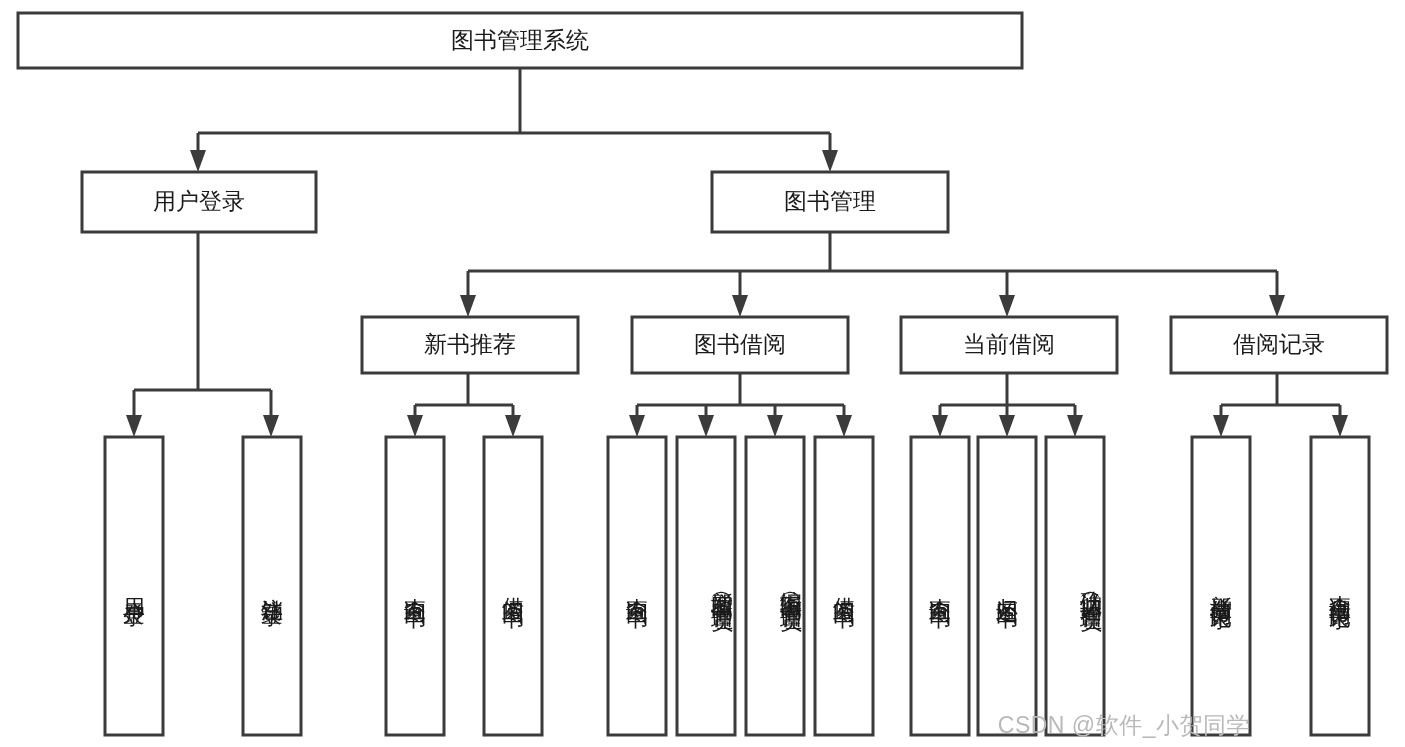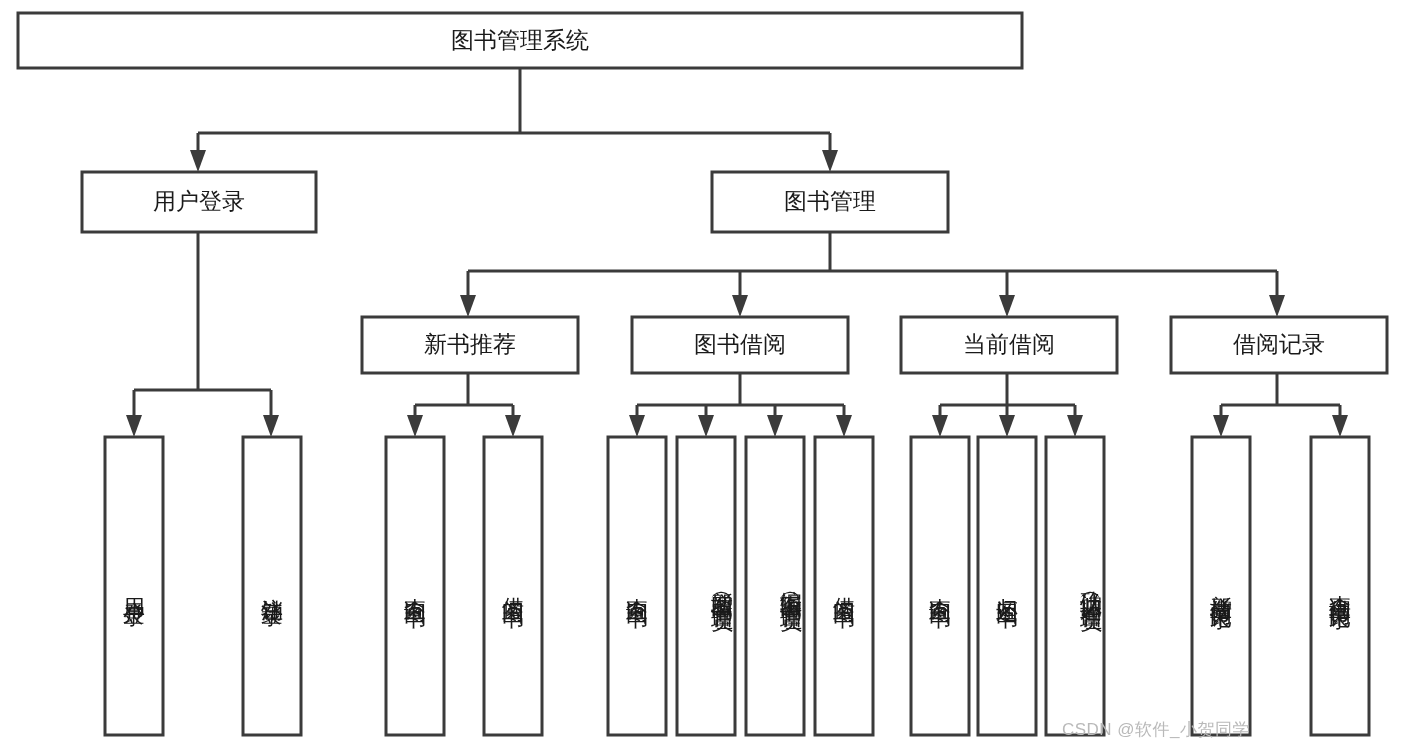--- a/index.html
+++ b/index.html
@@ -62,21 +62,21 @@
     display: flex;
     align-items: center;
     justify-content: center;
     pointer-events: none;
   }
   .watermark {
     position: absolute;
     right: 14px;
     bottom: 6px;
     font-family: "Liberation Sans", "DejaVu Sans", sans-serif;
-    font-size: 17px;
+    font-size: 23px;
     color: #b9b9b9;
     letter-spacing: 0.5px;
     white-space: nowrap;
   }
 </style>
 </head>
 <body>
 
 <div id="diagram-root">
 

